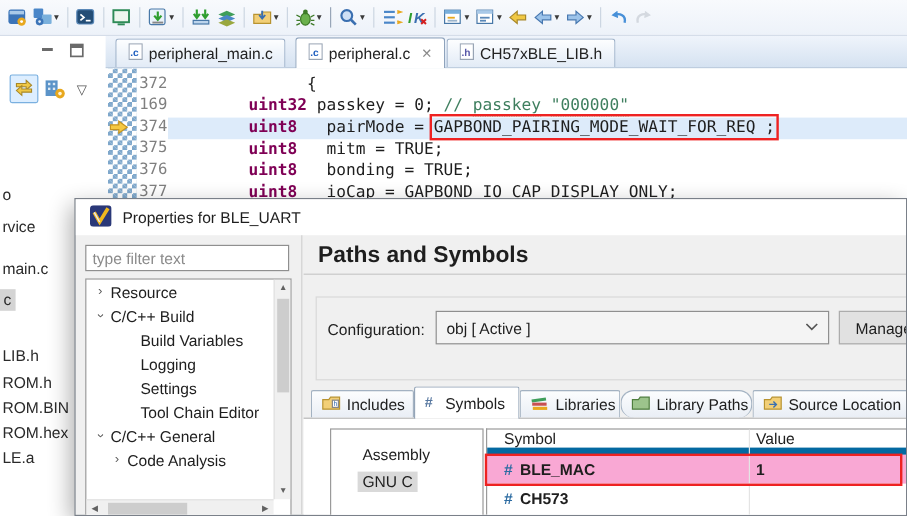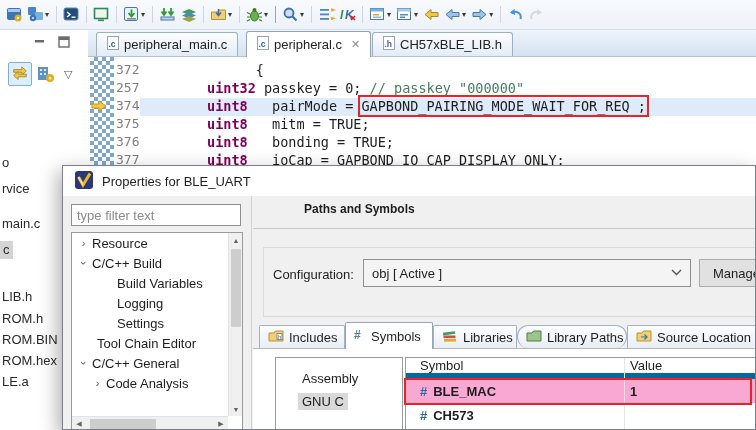--- a/index.html
+++ b/index.html
@@ -73,21 +73,21 @@
   .tarr.open { transform:rotate(90deg); }
   .vscroll { position:absolute; right:0; top:0; bottom:14px; width:14px; background:#f0f0f0;
     border-left:1px solid #e2e2e2; }
   .hscroll { position:absolute; left:0; right:14px; bottom:0; height:14px; background:#f0f0f0;
     border-top:1px solid #e2e2e2; }
   .sb-arrow { position:absolute; color:#616161; font-size:7px; width:14px; height:14px;
     display:flex; align-items:center; justify-content:center; }
   .thumbv { position:absolute; left:2px; width:10px; background:#cdcdcd; }
   .thumbh { position:absolute; top:2px; height:10px; background:#cdcdcd; }
   #dlg-sash { position:absolute; left:188px; top:30px; bottom:0; width:1px; background:#d2d2d2; }
-  #dlg-page-title { position:absolute; left:202px; top:36px; font-weight:bold; font-size:12px;margin-left:39px; }
+  #dlg-page-title { position:absolute; left:202px; top:36px; font-weight:bold; font-size:19px; }
   #dlg-sep { position:absolute; left:190px; top:62px; right:0; height:1px; background:#c9c9c9; }
   #cfg-group { position:absolute; left:200px; top:81px; width:520px; height:70px;
     border:1px solid #d9d9d9; }
   #cfg-label { position:absolute; left:210px; top:101px; }
   #cfg-combo { position:absolute; left:300px; top:93px; width:328px; height:28px;
     background:#f4f4f4; border:1px solid #8f8f8f; display:flex; align-items:center;
     padding:0 8px; justify-content:space-between; }
   #manage-btn { position:absolute; left:636px; top:93px; width:86px; height:28px;
     background:#e1e1e1; border:1px solid #acacac; display:flex; align-items:center;
     padding-left:13px; white-space:nowrap; }
@@ -296,21 +296,21 @@
 <div id="editor">
   <div id="ruler"></div>
   <div id="cur-line"></div>
   <div id="arrow-marker">
     <svg width="16" height="12" viewBox="0 0 16 12">
         <path d="M1 4 h7 V1 l7 5 -7 5 V8 H1 z" fill="#f5c842" stroke="#c79520" stroke-width="1"></path>
       </svg>
   </div>
   <div id="lnums">
       <div>372</div>
-      <div>257</div>
+      <div>169</div>
       <div>374</div>
       <div>375</div>
       <div>376</div>
       <div>377</div>
     </div>
   <div id="code">
       <div><span>              {</span></div>
       <div><span>        </span><span class="kw">uint32</span><span> passkey = 0; </span><span class="cm">// </span><span class="cm cu">passkey</span><span class="cm"> </span><span class="cm cu">"000000"</span></div>
       <div><span>        </span><span class="kw">uint8</span><span>   pairMode = </span><span class="rbox">GAPBOND_PAIRING_MODE_WAIT_FOR_REQ ;</span></div>
       <div><span>        </span><span class="kw">uint8</span><span>   mitm = TRUE;</span></div>
@@ -391,21 +391,21 @@
           <span style="padding-left: 14px;">Build Variables</span>
         </div>
         <div class="trow" style="padding-left: 20px;">
           <span class="tarr"></span>
           <span style="padding-left: 14px;">Logging</span>
         </div>
         <div class="trow" style="padding-left: 20px;">
           <span class="tarr"></span>
           <span style="padding-left: 14px;">Settings</span>
         </div>
-        <div class="trow" style="">
+        <div class="trow" style="padding-left: 20px;">
           <span class="tarr"></span>
           <span style="padding-left: 14px;">Tool Chain Editor</span>
         </div>
         <div class="trow" style="padding-left: 6px;">
           <span class="tarr open">›</span>
           <span style="padding-left: 3px;">C/C++ General</span>
         </div>
         <div class="trow" style="padding-left: 20px;">
           <span class="tarr">›</span>
           <span style="padding-left: 3px;">Code Analysis</span>

